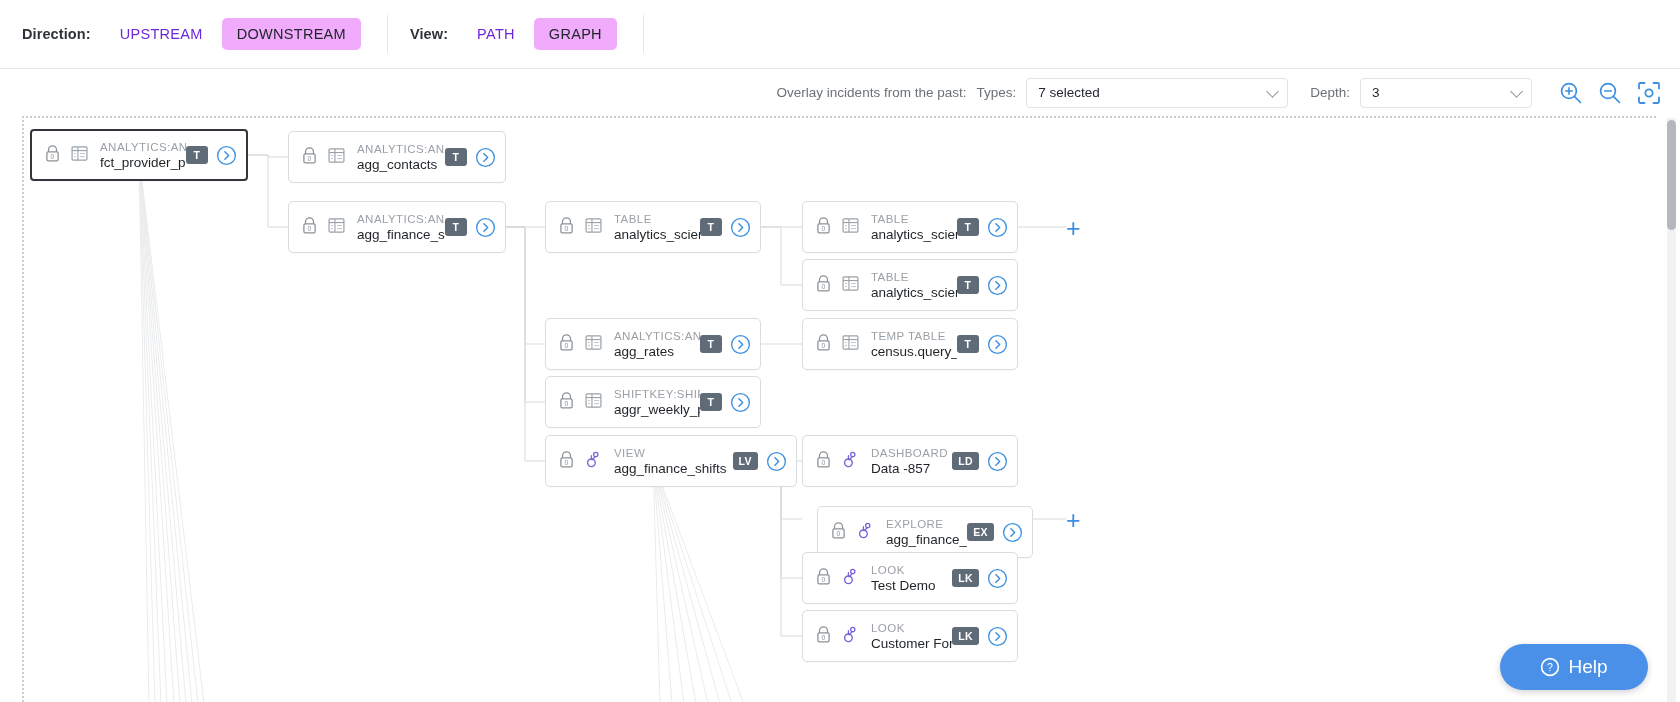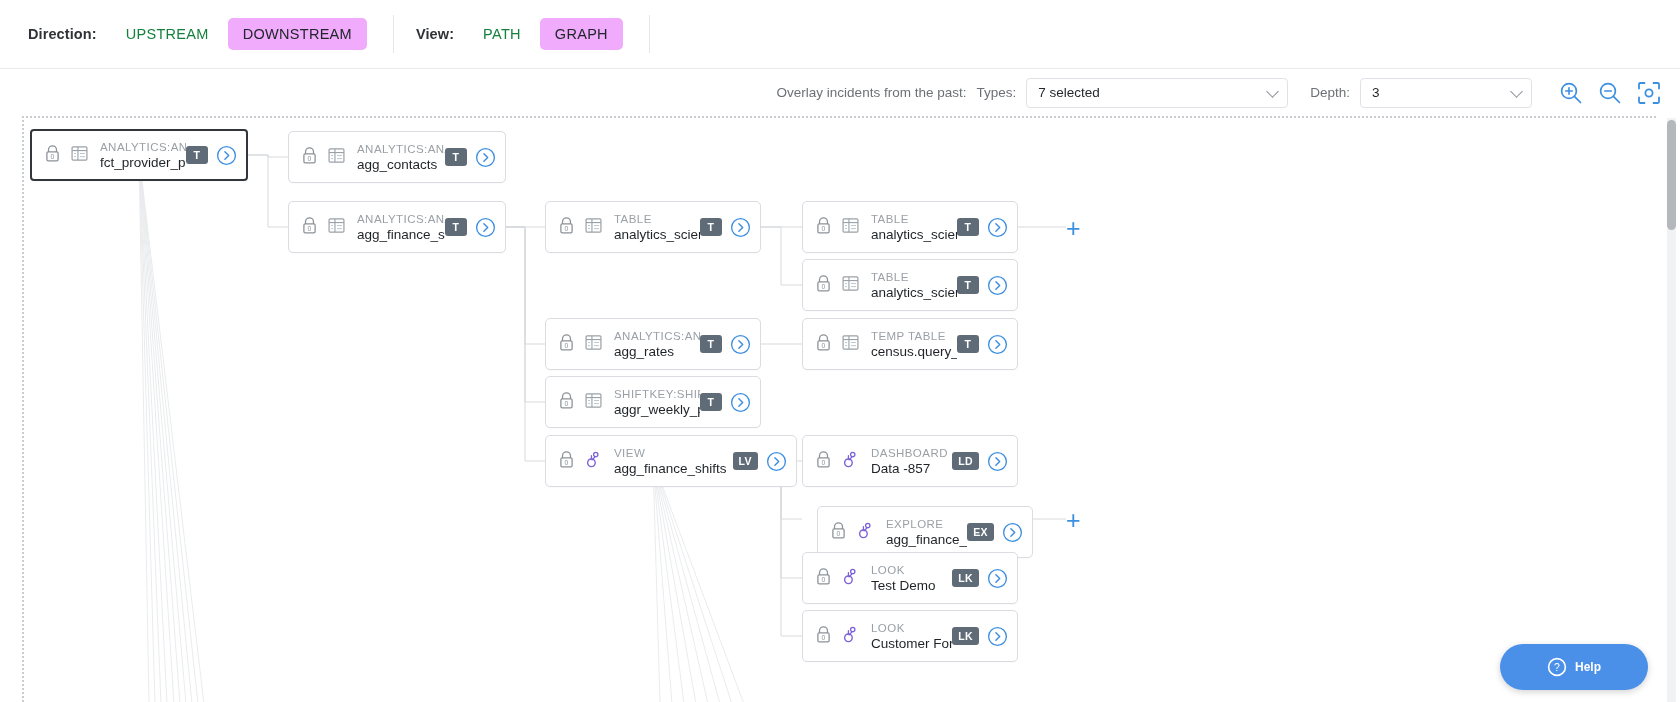--- a/index.html
+++ b/index.html
@@ -12,28 +12,28 @@
     -webkit-font-smoothing: antialiased;
   }
   #app { position: relative; width: 1680px; height: 702px; background: #ffffff; }
 
   
   .topbar {
     position: absolute; left: 0; top: 0; width: 1680px; height: 69px;
     background: #ffffff;
     border-bottom: 1px solid #e8eaed;
     display: flex; align-items: center;
-    padding-left: 28px;
+    padding-left: 22px;
   }
   .tb-label {
     font-size: 14.5px; font-weight: bold; color: #2f3338;
     margin-right: 14px; letter-spacing: .1px;
   }
   .seg {
-    font-size: 14.5px; color: #15803d;
+    font-size: 14.5px; color: #6d28d9;
     padding: 8px 15px; border-radius: 5px; margin-right: 4px;
     letter-spacing: .3px; white-space: nowrap; cursor: pointer;
   }
   .seg.active { background: #f0abfc; color: #21262b; }
   .divider-v { width: 1px; height: 38px; background: #e4e7ea; margin: 0 22px; }
 
   
   .filterbar {
     position: absolute; left: 0; top: 69px; width: 1680px; height: 47px;
     background: #ffffff;
@@ -132,21 +132,21 @@
   
   .help {
     position: absolute; right: 32px; bottom: 12px;
     width: 148px; height: 46px;
     background: #4a90e8; border-radius: 23px;
     display: flex; align-items: center; justify-content: center;
     gap: 8px; cursor: pointer;
     box-shadow: 0 2px 7px rgba(0,0,0,0.18);
   }
   .help .q { width: 20px; height: 20px; }
-  .help .htxt { color: #fff; font-size: 12px; font-weight: bold; }
+  .help .htxt { color: #fff; font-size: 19px; }
 </style>
 </head>
 <body>
 
 <div id="app">
 
   <div class="topbar">
     <span class="tb-label">Direction:</span>
     <span class="seg">UPSTREAM</span>
     <span class="seg active">DOWNSTREAM</span>

